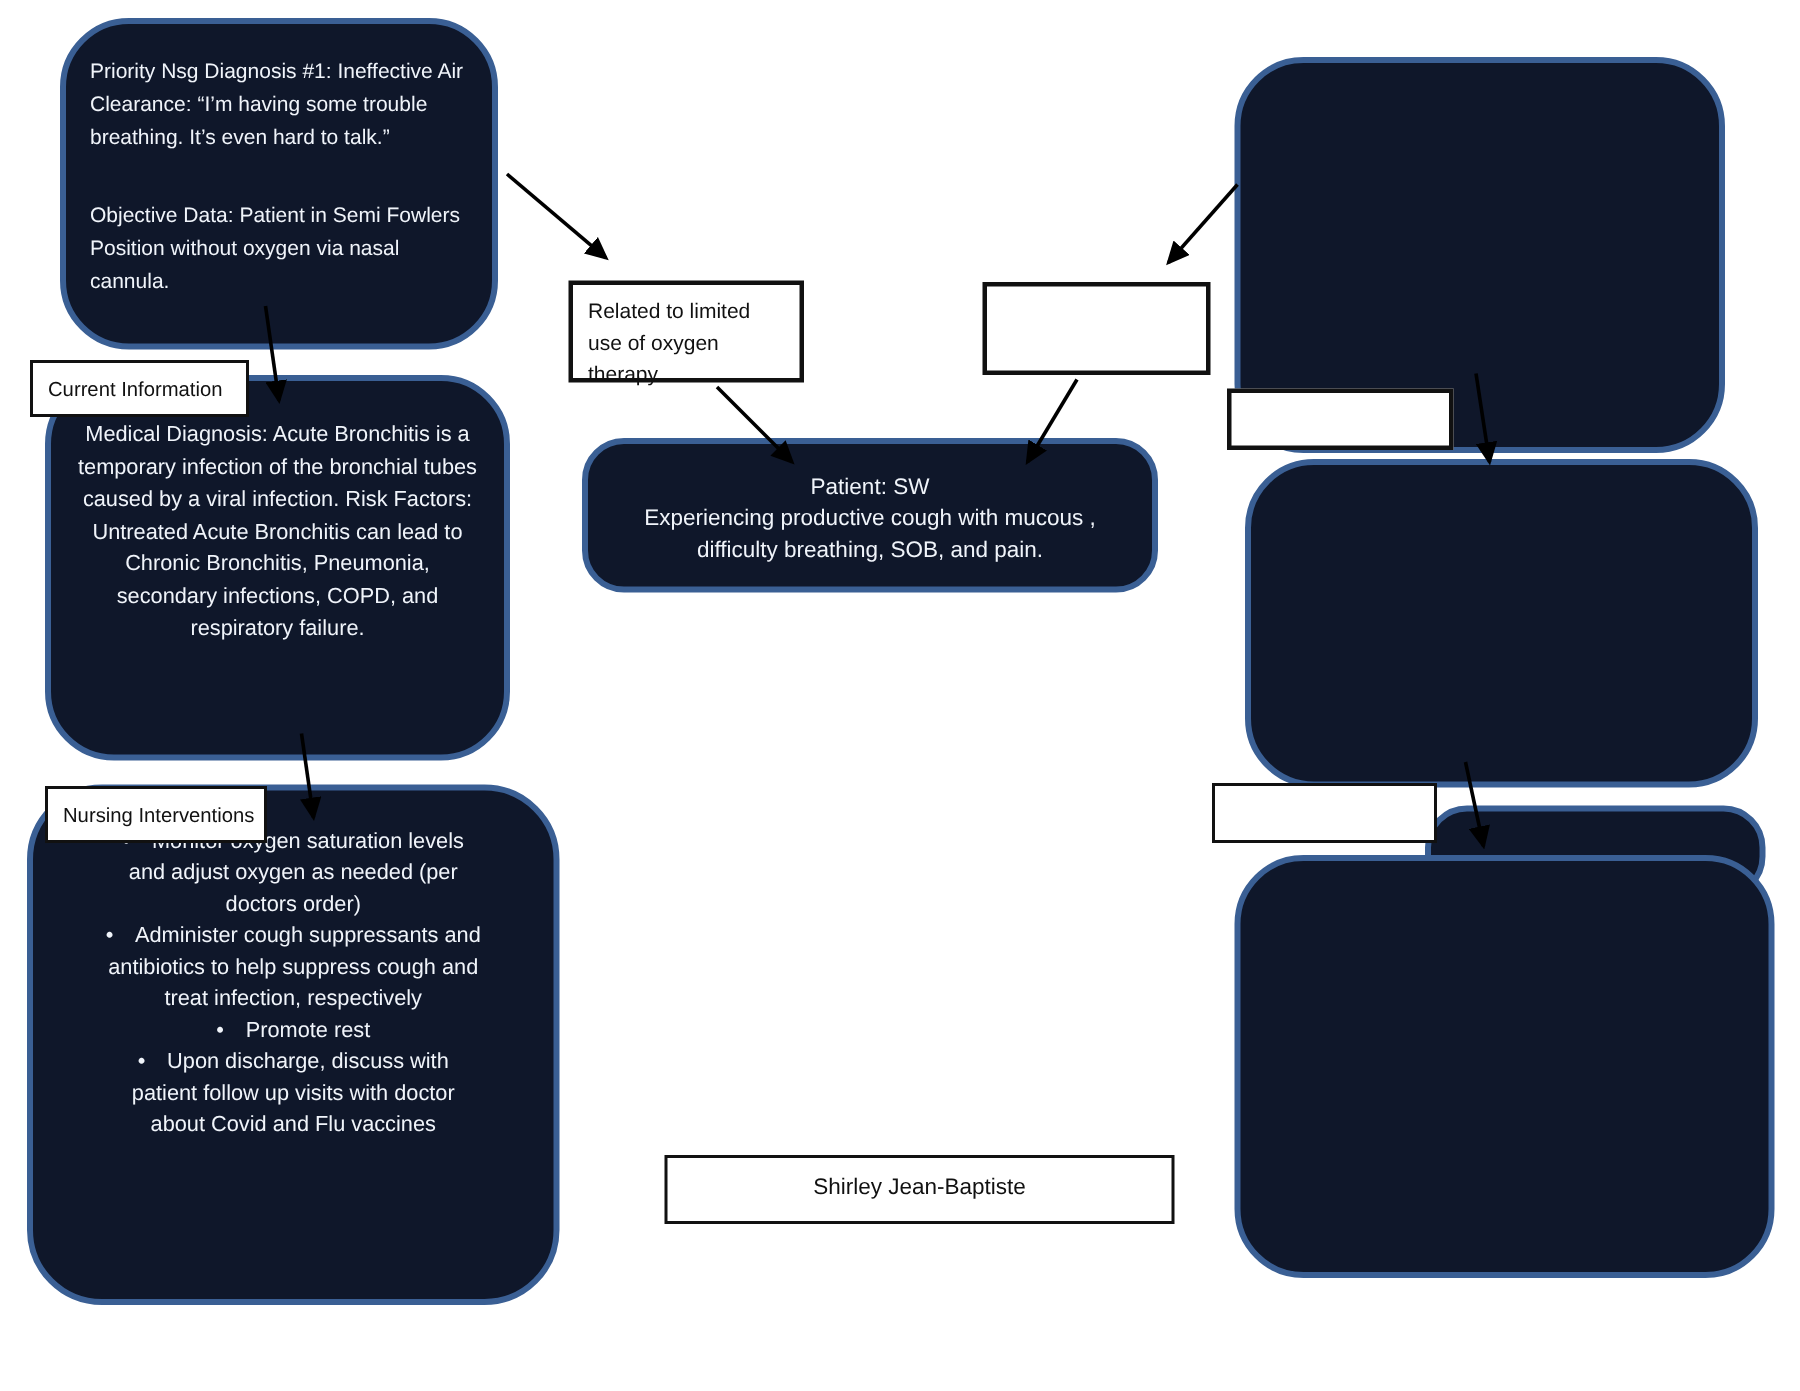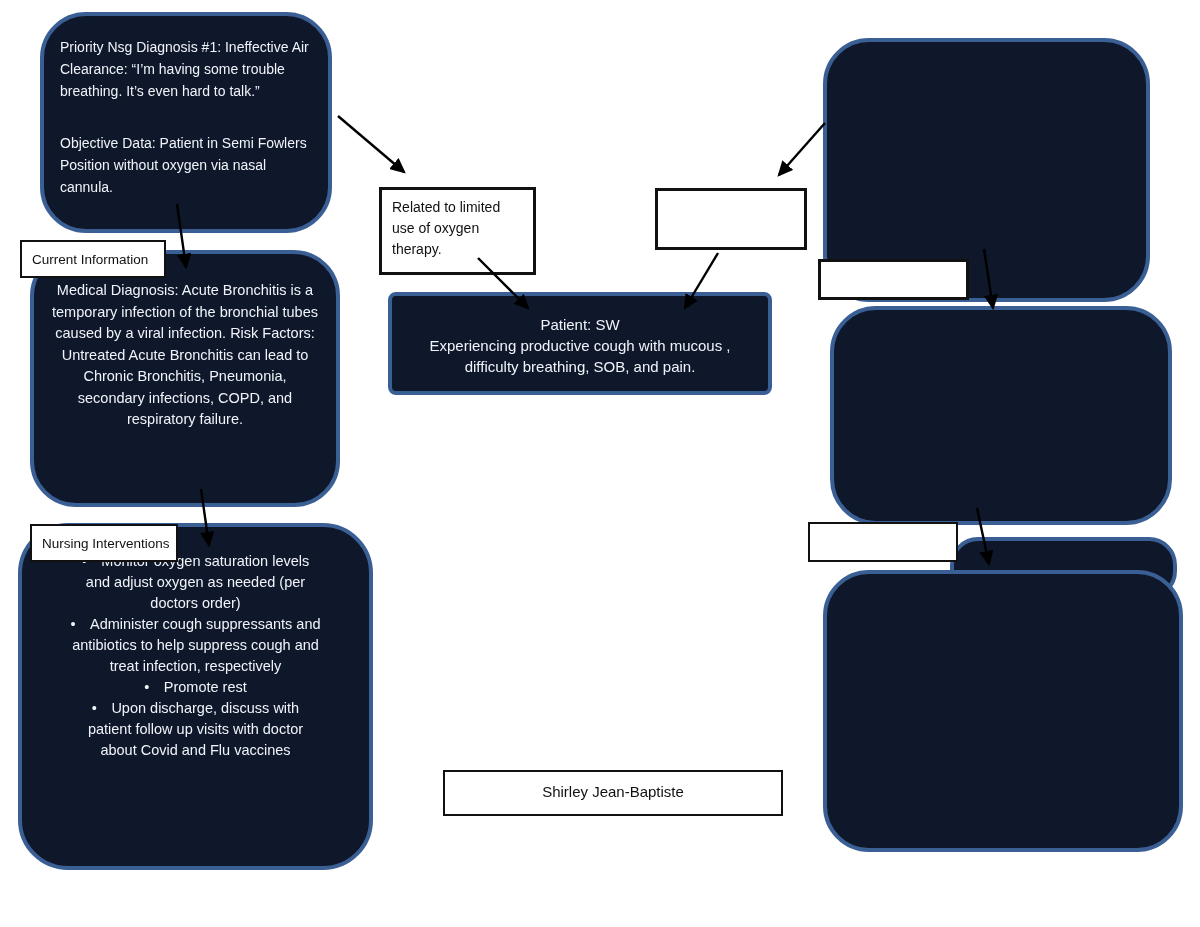--- a/index.html
+++ b/index.html
@@ -30,23 +30,23 @@
     z-index:5;
   }
   .whitebox.thick{border-width:3px;}
   #priority-box{left:40px;top:12px;width:292px;height:221px;padding:20px 12px 0 16px;font-size:14px;line-height:22px;}
   #priority-box .para2{margin-top:30px;}
   #current-info-label{left:20px;top:240px;width:146px;height:38px;padding:8px 0 0 10px;}
   #medical-box{left:30px;top:250px;width:310px;height:257px;padding:26px 14px 0;font-size:14.5px;line-height:21.5px;text-align:center;}
   #nursing-label{left:30px;top:524px;width:148px;height:38px;padding:8px 0 0 10px;}
   #interventions-box{left:18px;top:523px;width:355px;height:347px;border-radius:50px;padding:24px 26px 0;font-size:14.5px;line-height:21px;text-align:center;}
   .bullet-item{max-width:252px;margin:0 auto;}
-  #related-box{left:379px;top:187px;width:157px;height:88px;padding:7px 10px;font-size:14px;line-height:21px;}
+  #related-box{left:379px;top:187px;width:157px;height:68px;padding:7px 10px;font-size:14px;line-height:21px;}
   #empty-box-1{left:655px;top:188px;width:152px;height:62px;}
-  #patient-box{left:388px;top:292px;width:384px;height:103px;border-radius:8px;padding:18px 20px 0;font-size:15px;line-height:21px;text-align:center;}
+  #patient-box{left:388px;top:292px;width:384px;height:103px;border-radius:28px;padding:18px 20px 0;font-size:15px;line-height:21px;text-align:center;}
   #author-box{left:443px;top:770px;width:340px;height:46px;padding-top:10px;text-align:center;font-size:15px;}
   #right-top-box{left:823px;top:38px;width:327px;height:264px;}
   #empty-box-2{left:818px;top:259px;width:151px;height:41px;border-width:3px;}
   #right-middle-box{left:830px;top:306px;width:342px;height:219px;}
   #right-bottom-flap{left:950px;top:537px;width:227px;height:62px;border-radius:28px;}
   #right-bottom-box{left:823px;top:570px;width:360px;height:282px;z-index:2;}
   #empty-box-3{left:808px;top:522px;width:150px;height:40px;}
   #connector-layer{
     position:absolute;left:0;top:0;width:1200px;height:927px;
     z-index:10;pointer-events:none;

